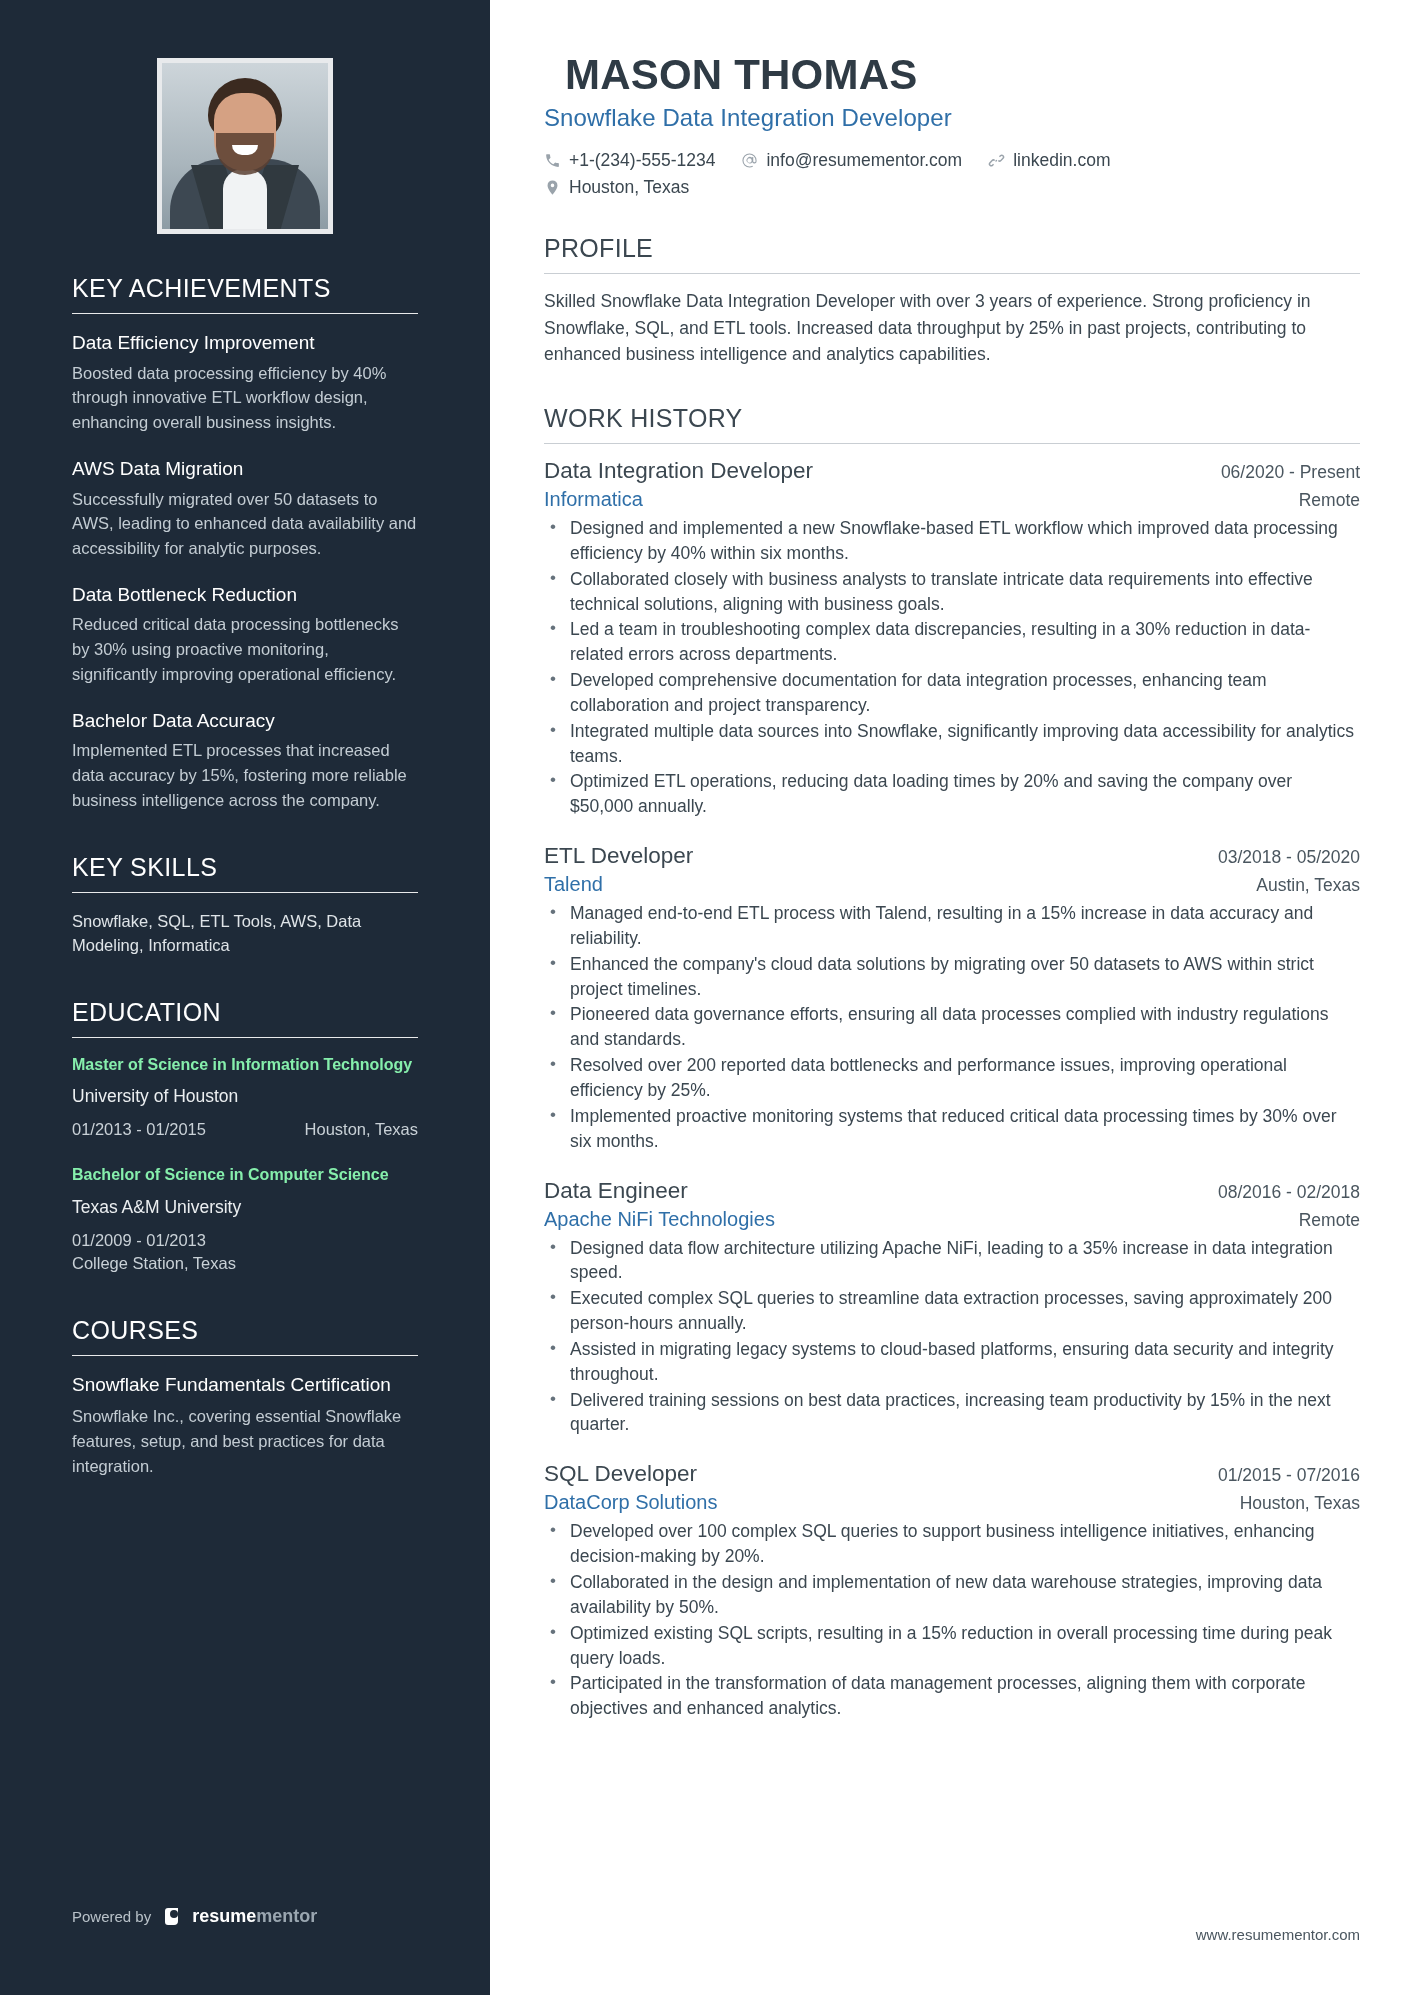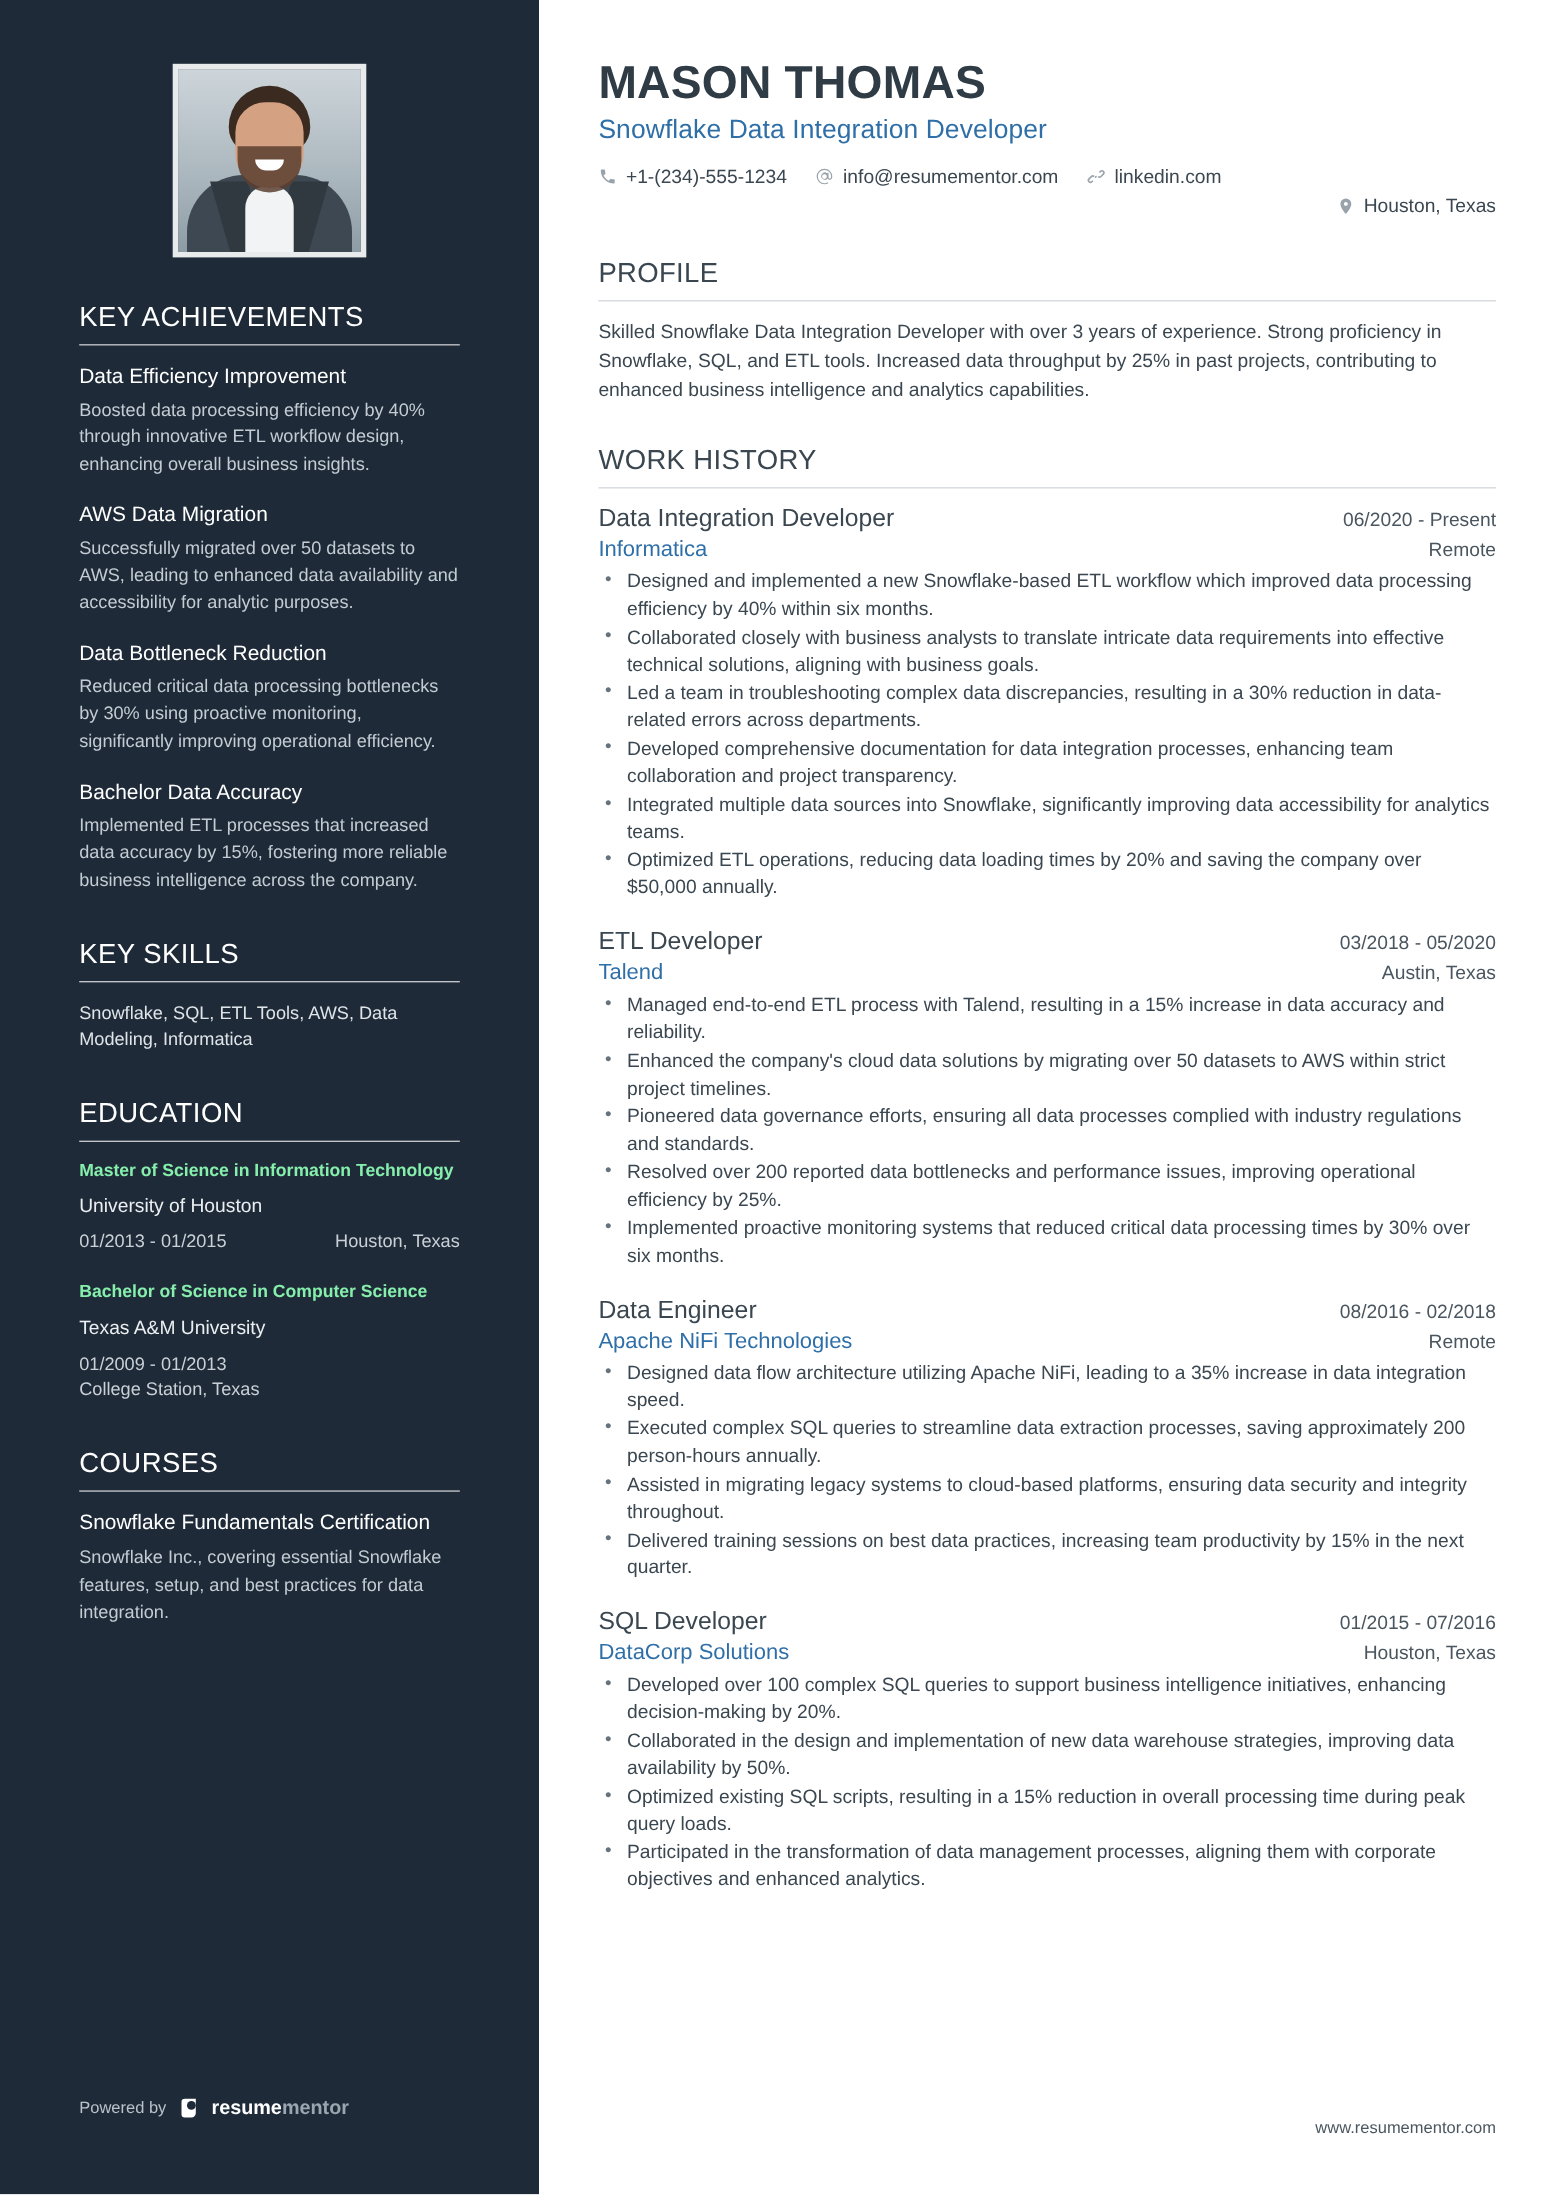--- a/index.html
+++ b/index.html
@@ -150,37 +150,38 @@
     flex: 1 1 auto;
     padding: 52px 50px 0 54px;
     position: relative;
   }
   .name {
     font-size: 42px;
     font-weight: 700;
     letter-spacing: .2px;
     color: #2f3b45;
     line-height: 1.1;
+    margin-left: 21px;
   }
   .job-title {
     font-size: 24px;
     color: #2f6fa8;
     margin-top: 6px;
     letter-spacing: .1px;
   }
   .contact {
     margin-top: 18px;
     display: flex;
     flex-wrap: wrap;
     column-gap: 26px;
     row-gap: 6px;
     font-size: 17.5px;
     color: #3b4750;
   }
-  .c-item { display: flex; align-items: center; gap: 8px; justify-content: flex-end; }
+  .c-item { display: flex; align-items: center; gap: 8px; }
   .c-item.full { flex-basis: 100%; }
   .c-ico { width: 17px; height: 17px; color: #9aa3ab; display:inline-flex; align-items:center; justify-content:center; }
   .c-ico svg { width: 17px; height: 17px; fill: #9aa3ab; }
 
   .section { margin-top: 36px; }
   .sec-heading {
     font-size: 25px;
     font-weight: 400;
     color: #3b4750;
     letter-spacing: .3px;

